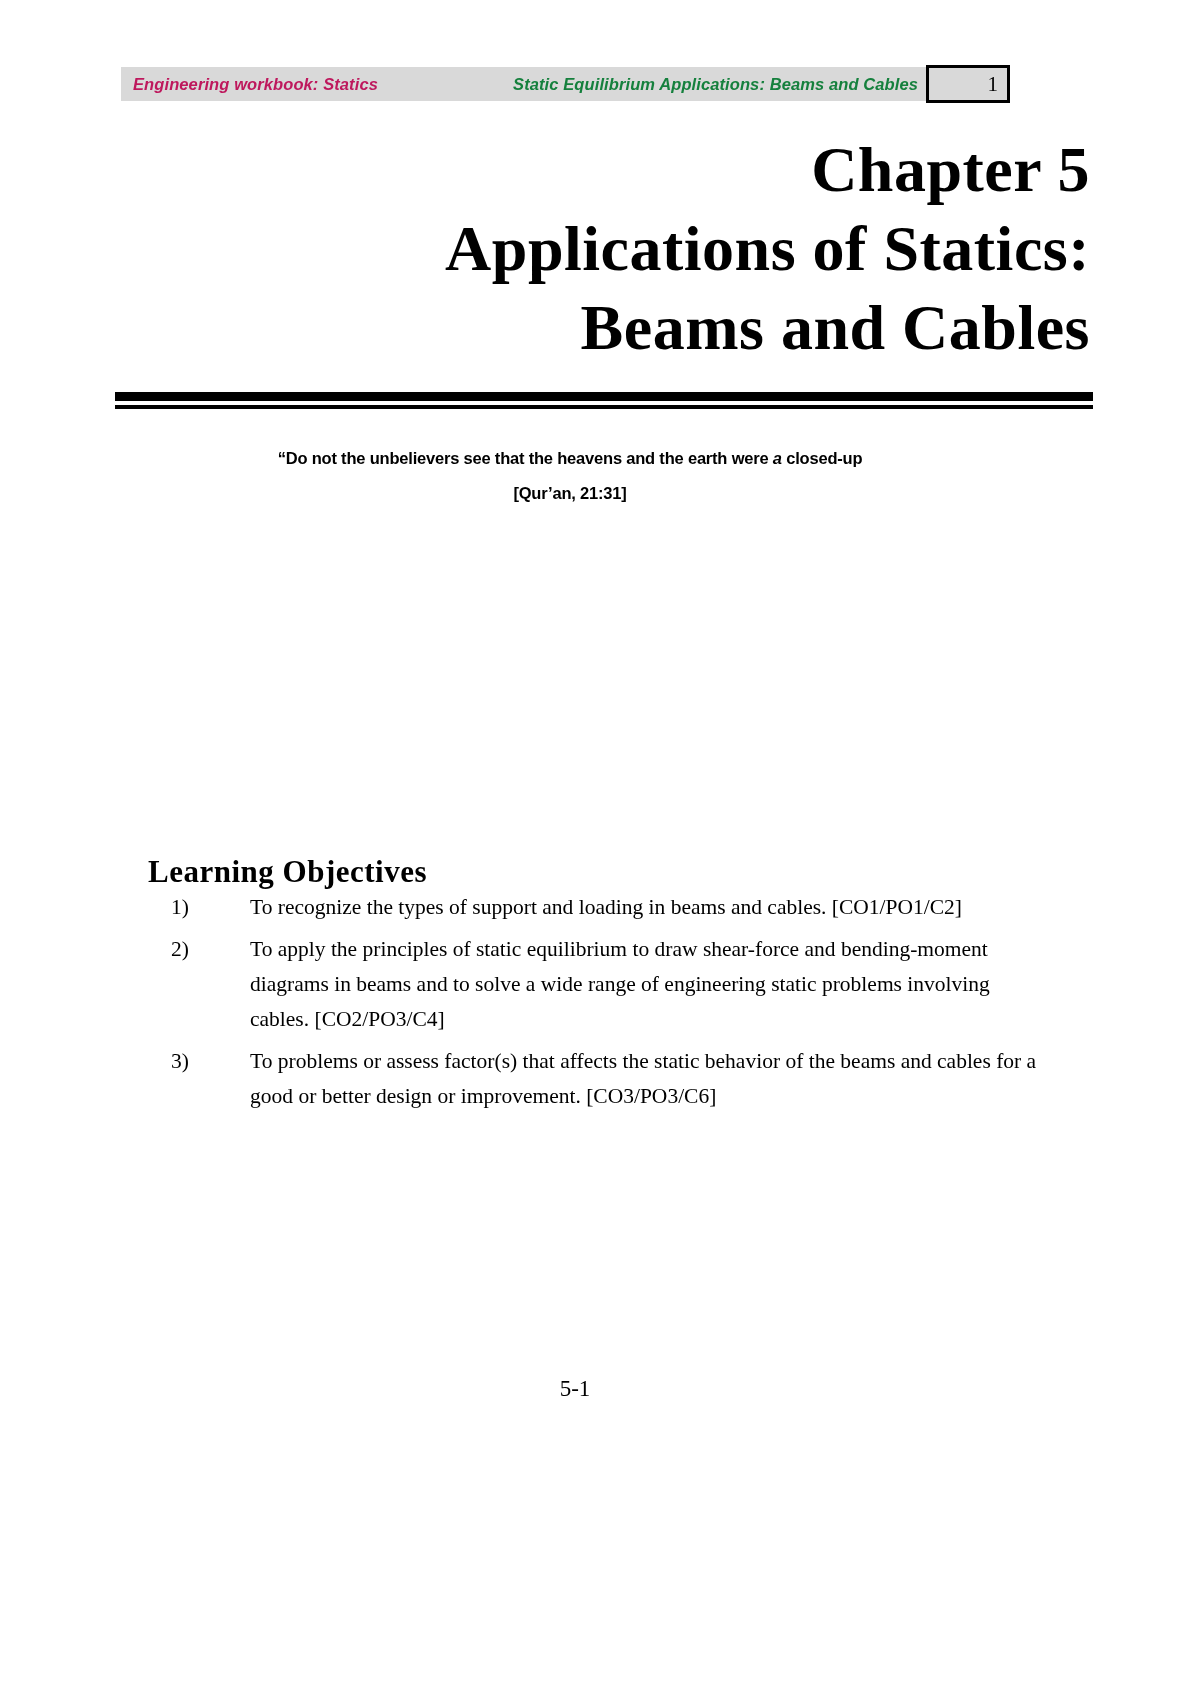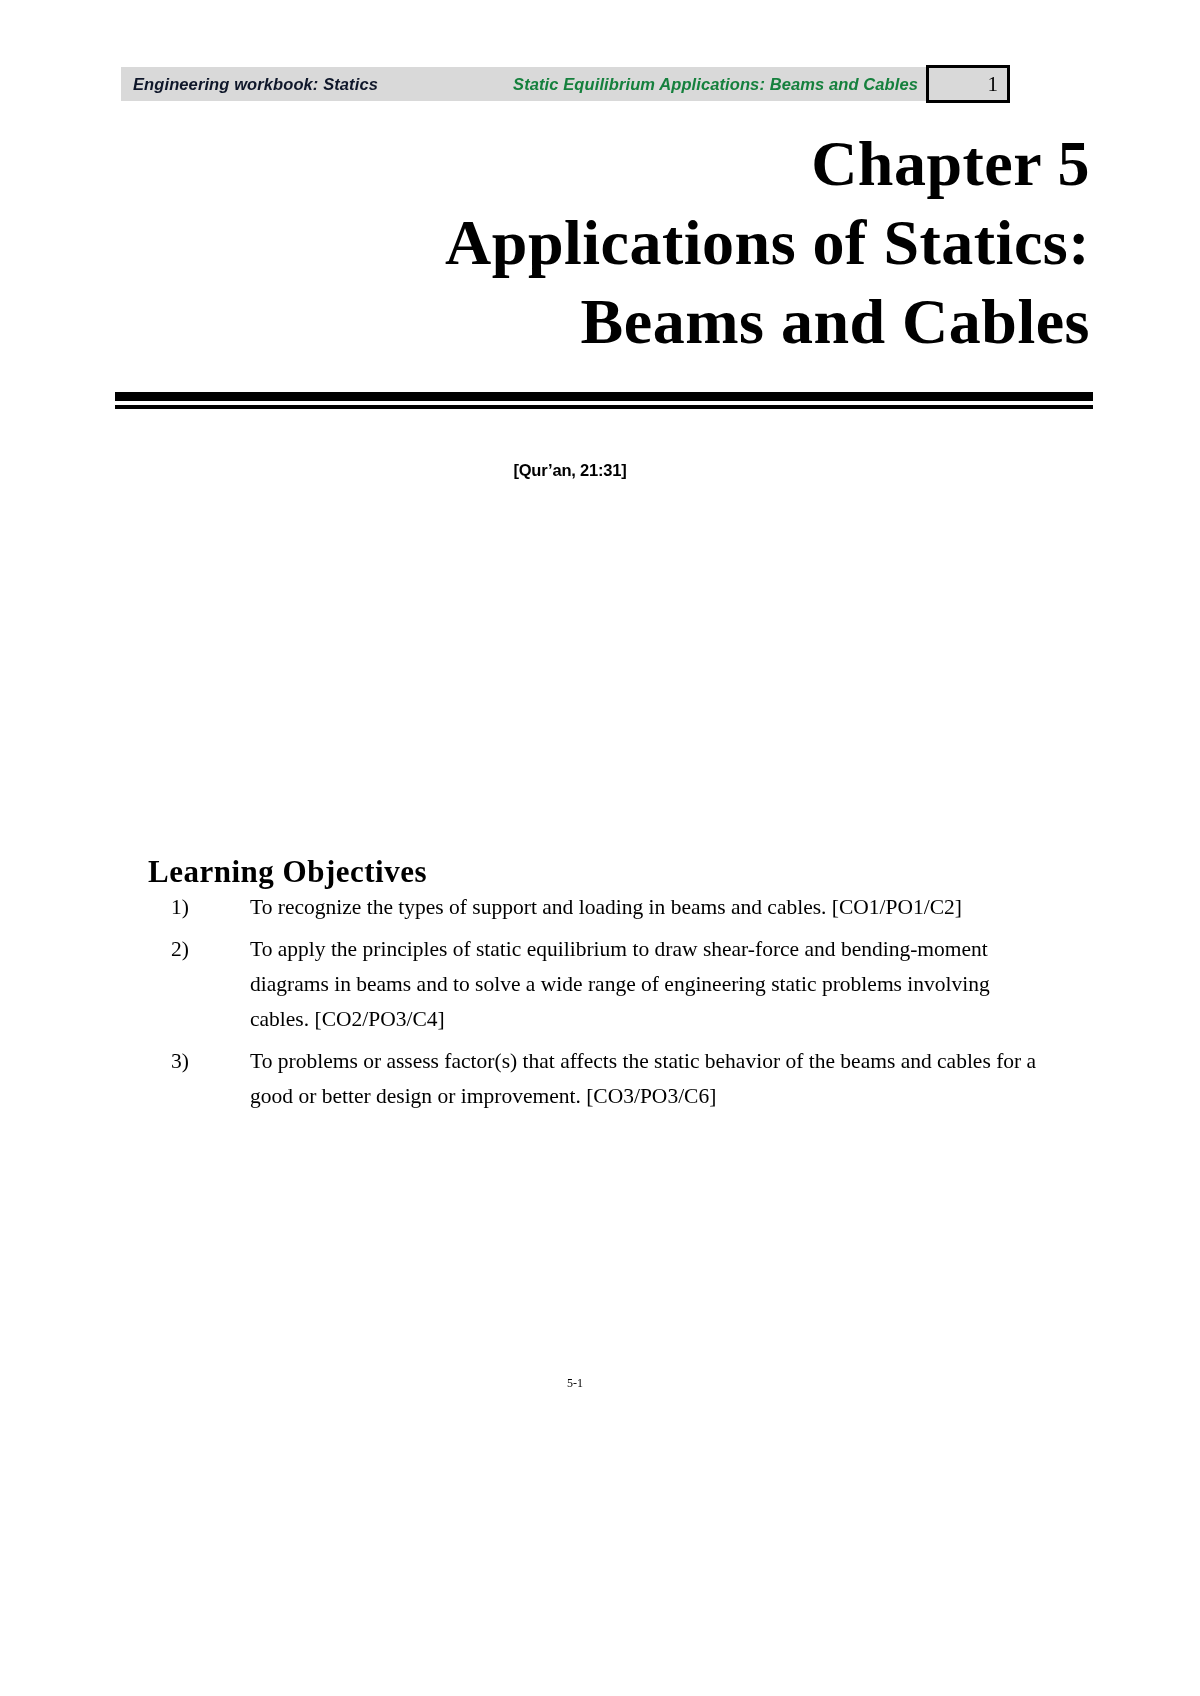--- a/index.html
+++ b/index.html
@@ -25,21 +25,21 @@
     display: flex;
     align-items: center;
     justify-content: space-between;
     padding: 0 8px 0 12px;
     font-family: "Liberation Sans", sans-serif;
     font-style: italic;
     font-weight: bold;
     font-size: 16.5px;
     letter-spacing: 0.1px;
   }
-  .header-left  { color: #0f172a; }
+  .header-left  { color: #be185d; }
   .header-right { color: #15803d; }
   .page-number-box {
     position: absolute;
     left: 926px;
     top: 65px;
     width: 84px;
     height: 38px;
     box-sizing: border-box;
     background: #d9d9d9;
     border: 3px solid #000;
@@ -47,21 +47,21 @@
     align-items: center;
     justify-content: flex-end;
     padding-right: 9px;
     font-family: "Liberation Serif", serif;
     font-size: 21px;
   }
 
   
   .chapter-title {
     position: absolute;
-    top: 124px;
+    top: 130px;
     right: 110px;
     margin: 0;
     text-align: right;
     font-family: "Liberation Serif", serif;
     font-weight: bold;
     font-size: 64px;
     line-height: 79px;
     letter-spacing: 0.5px;
     white-space: nowrap;
   }
@@ -121,21 +121,21 @@
   .obj-text { flex: 1; margin-left: 48px; }
 
   
   .page-footer {
     position: absolute;
     left: 0;
     top: 1376px;
     width: 1150px;
     text-align: center;
     font-family: "Liberation Serif", serif;
-    font-size: 12px;
+    font-size: 23px;
   }
 </style>
 </head>
 <body>
 
 <div class="page">
 
   <div class="header-band">
     <span class="header-left">Engineering workbook: Statics</span>
     <span class="header-right">Static Equilibrium Applications: Beams and Cables</span>
@@ -152,20 +152,21 @@
   </h1>
 
   <div class="title-rule">
     <div class="rule-thick"></div>
     <div class="rule-gap"></div>
     <div class="rule-thin"></div>
   </div>
 
   <blockquote class="quote">
     <div id="quote-lines">
+        <div class="quote-line"><span>“Do not the unbelievers see that the heavens and the earth were </span><em>a</em><span> closed-up</span></div>
       </div>
     <div class="quote-citation">[Qur’an, 21:31]</div>
   </blockquote>
 
   <h2 class="objectives-heading">Learning Objectives</h2>
 
   <div class="objectives-list" id="objectives-list">
       <div class="obj-item">
         <span class="obj-num">1)</span>
         <span class="obj-text">To recognize the types of support and loading in beams and cables. [CO1/PO1/C2]</span>

